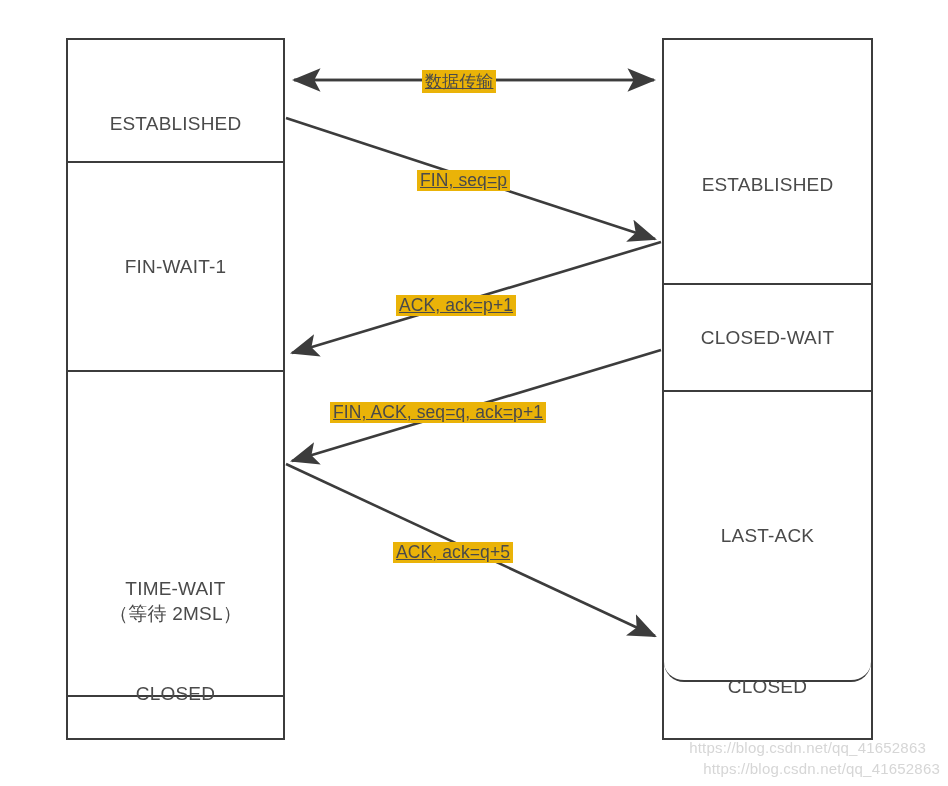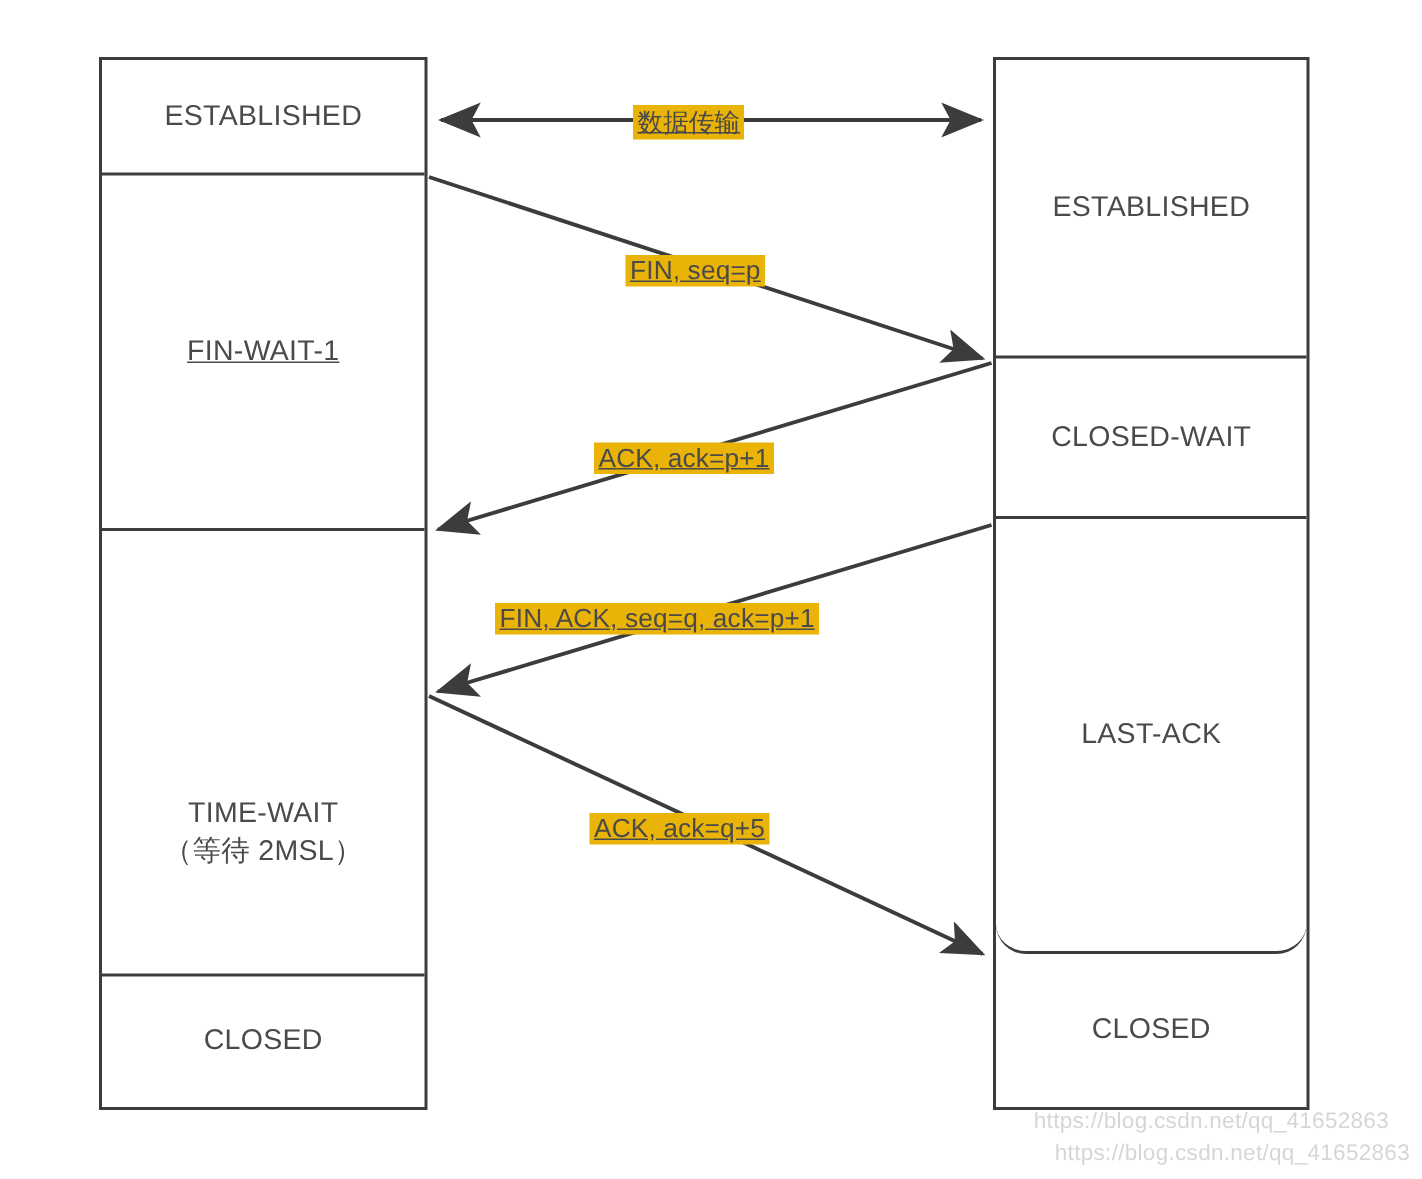--- a/index.html
+++ b/index.html
@@ -39,20 +39,21 @@
     text-align: center;
     line-height: 1.32;
     font-size: 19px;
     color: #4a4a4a;
     letter-spacing: 0.2px;
     white-space: pre-line;
     user-select: none;
   }
   .state-cell.has-divider {
     border-bottom: 2.5px solid #3c3c3c;
+    margin-top: 46px;
   }
 
   
   #arrow-layer {
     position: absolute;
     left: 0;
     top: 0;
     width: 948px;
     height: 786px;
     pointer-events: none;
@@ -94,21 +95,21 @@
   #watermark .wm-line-2 { padding-right: 0px; }
   #watermark .wm-line-1 { padding-right: 14px; }
 </style>
 </head>
 <body>
 
 <div id="canvas">
 
   <div id="left-column" class="column">
     <div class="state-cell has-divider" style="top:0px; height:77px;">ESTABLISHED</div>
-    <div class="state-cell has-divider" style="top:77px; height:237px;text-decoration:underline;">FIN-WAIT-1</div>
+    <div class="state-cell has-divider" style="top:77px; height:209px;">FIN-WAIT-1</div>
     <div class="state-cell has-divider" style="top:421px; height:190px;">TIME-WAIT
 （等待 2MSL）</div>
     <div class="state-cell" style="top:611px; height:86px;">CLOSED</div>
   </div>
 
   <div id="right-column" class="column">
     <div class="state-cell has-divider" style="top:0px; height:199px;">ESTABLISHED</div>
     <div class="state-cell has-divider" style="top:199px; height:107px;">CLOSED-WAIT</div>
     <div class="state-cell has-divider" style="top:306px; height:290px;border-radius:20px;">LAST-ACK</div>
     <div class="state-cell" style="top:596px; height:101px;">CLOSED</div>

